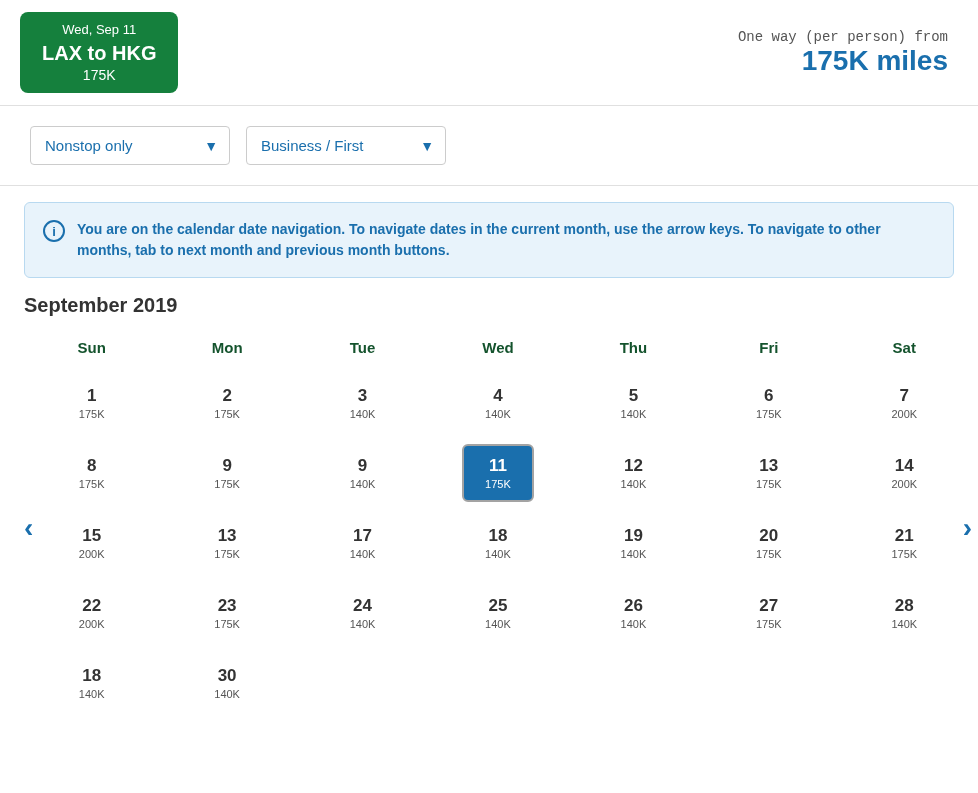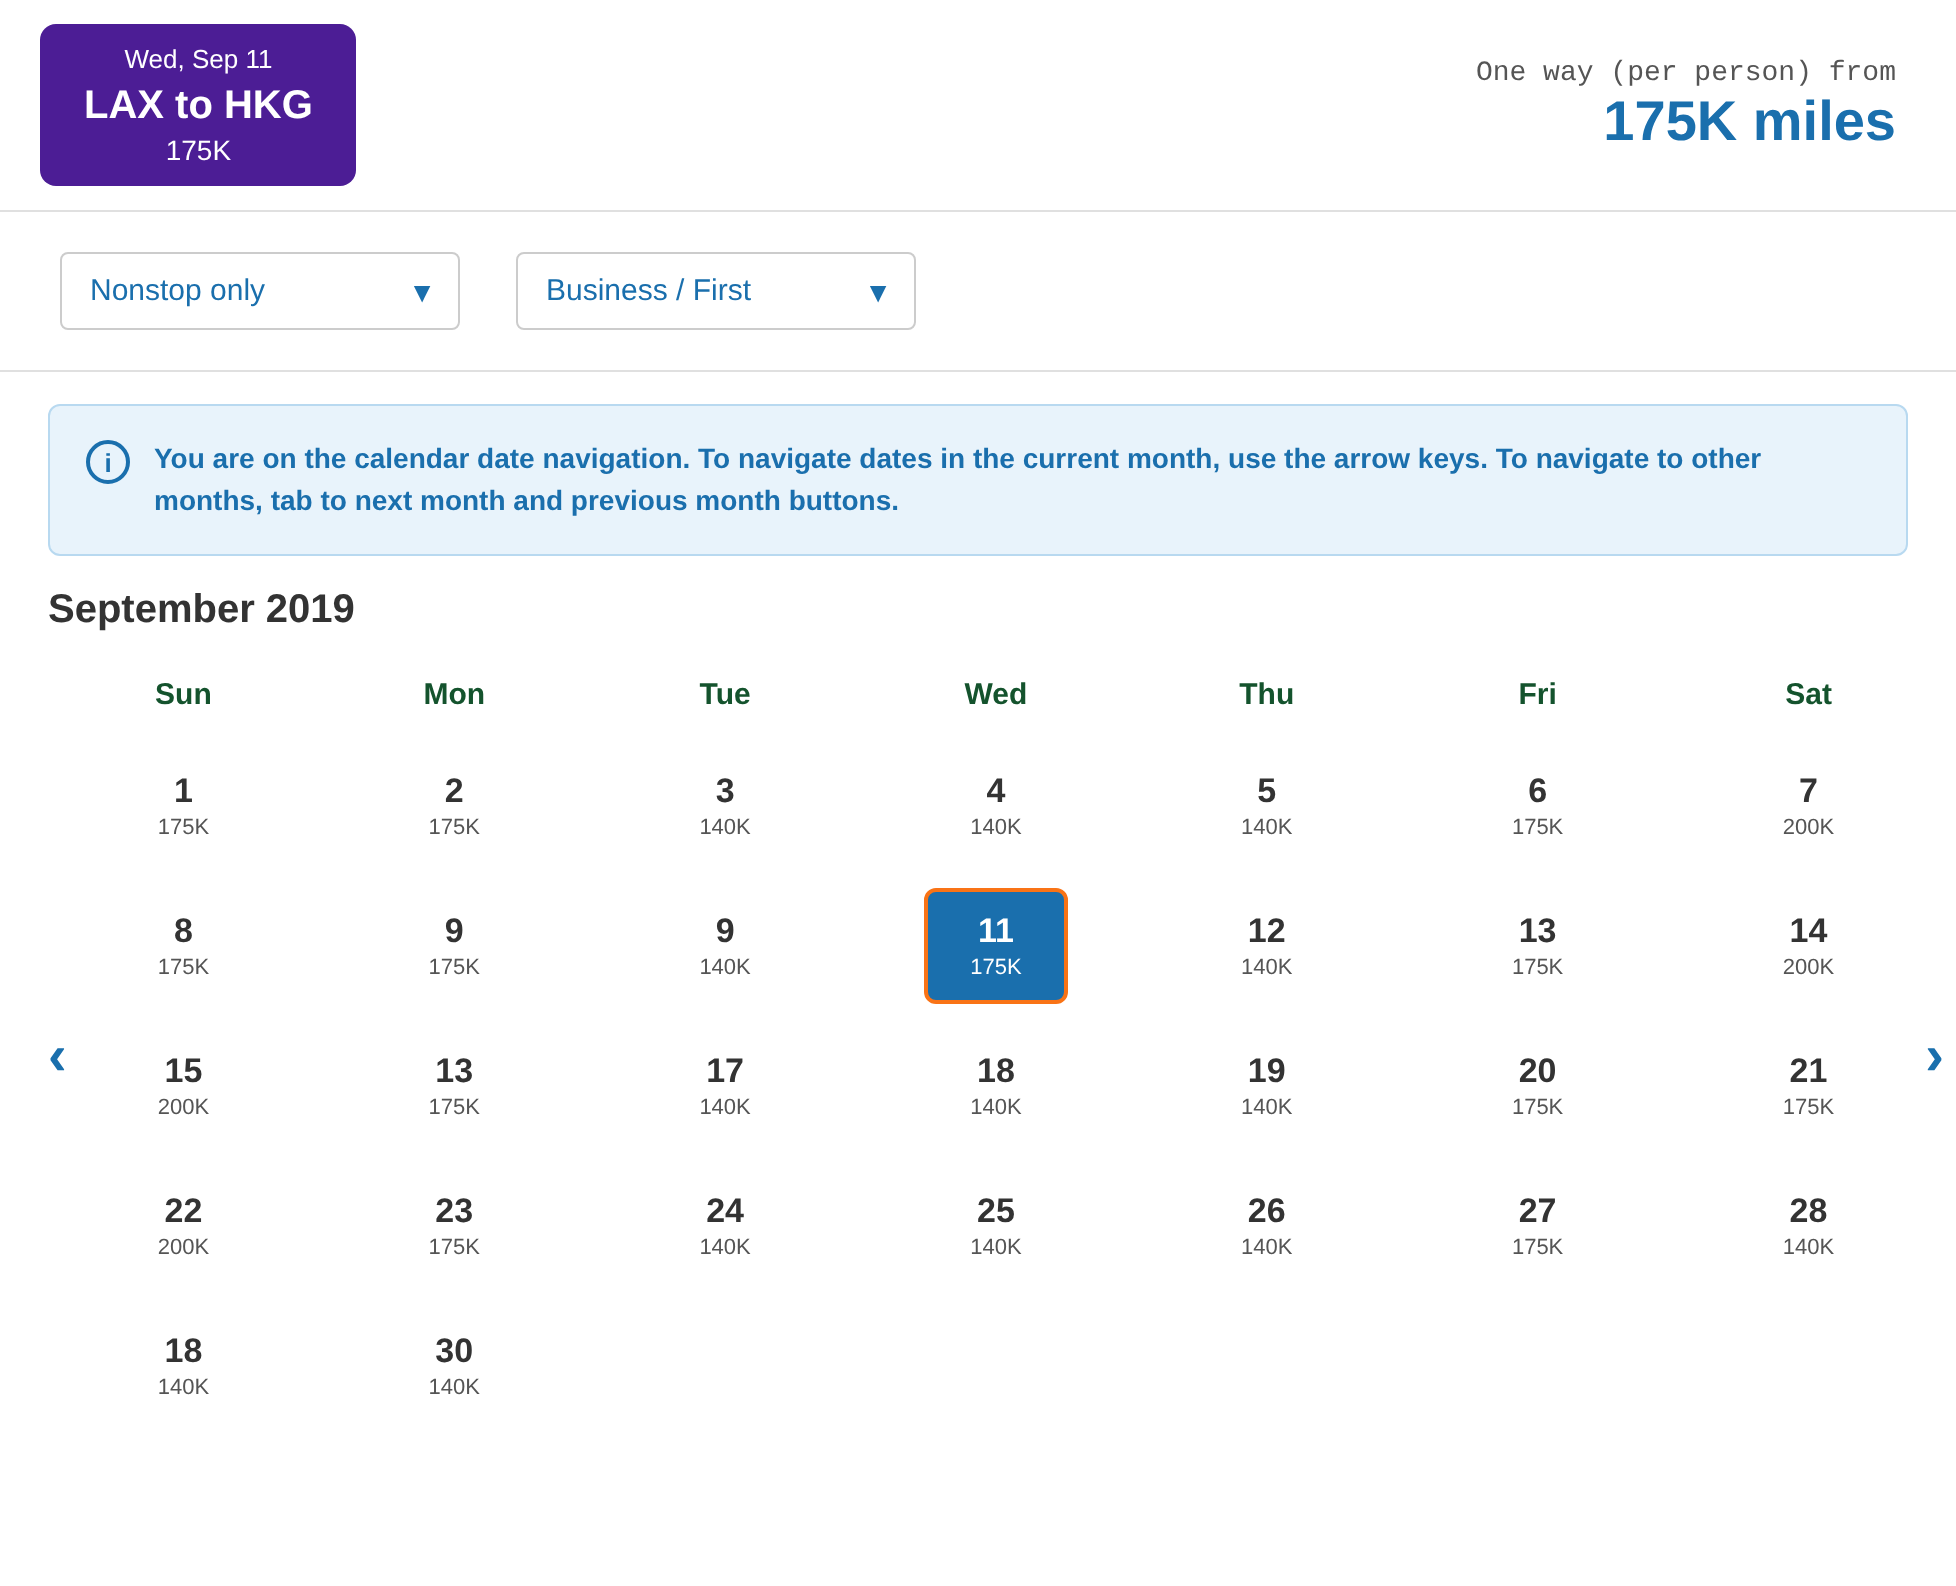--- a/index.html
+++ b/index.html
@@ -18,21 +18,21 @@
     
     .header {
       display: flex;
       align-items: center;
       justify-content: space-between;
       padding: 12px 30px 12px 20px;
       background: #fff;
       border-bottom: 1px solid #e0e0e0;
     }
     .header-left {
-      background: #4c1d95;
+      background: #15803d;
       color: #fff;
       border-radius: 8px;
       padding: 10px 22px;
       text-align: center;
       min-width: 130px;
     }
     .header-date {
       font-size: 13px;
       font-weight: 400;
       margin-bottom: 4px;
@@ -57,21 +57,21 @@
     .header-miles-value {
       font-size: 28px;
       font-weight: 700;
       color: #1a6fad;
       text-align: right;
     }
 
     
     .filters-row {
       display: flex;
-      gap: 28px;
+      gap: 16px;
       padding: 20px 30px;
       background: #fff;
     }
     .filter-select-wrapper {
       position: relative;
       display: flex;
       align-items: center;
     }
     .filter-select {
       appearance: none;
@@ -161,21 +161,21 @@
       height: 58px;
       border-radius: 6px;
       cursor: pointer;
       border: none;
       background: transparent;
       transition: background 0.15s;
     }
     .day-btn.selected {
       background: #1a6fad;
       color: #fff;
-      border: 2px solid #f97316;
+      border: 2px solid #a3a3a3;
     }
     .day-num {
       font-size: 17px;
       font-weight: 600;
       color: #333;
       line-height: 1.2;
     }
     .day-miles {
       font-size: 11px;
       color: #555;

